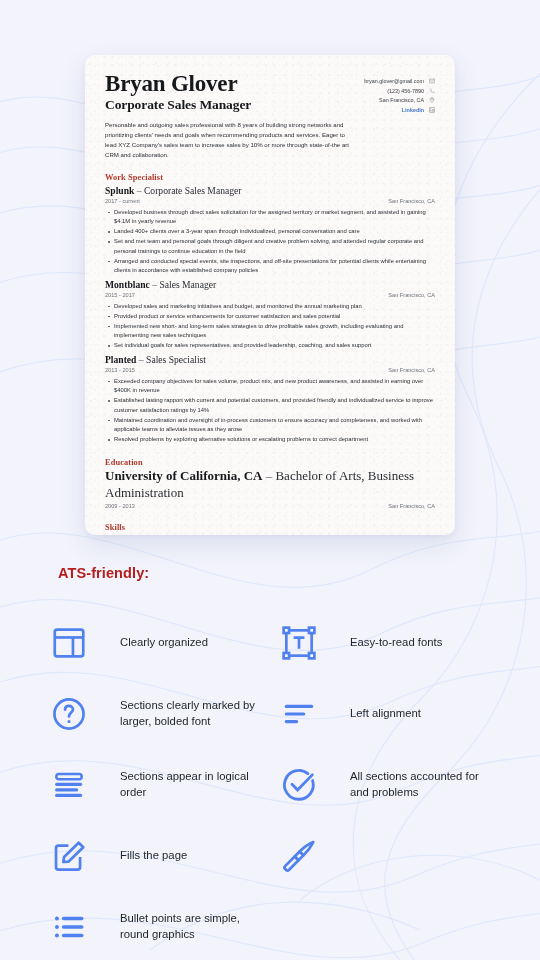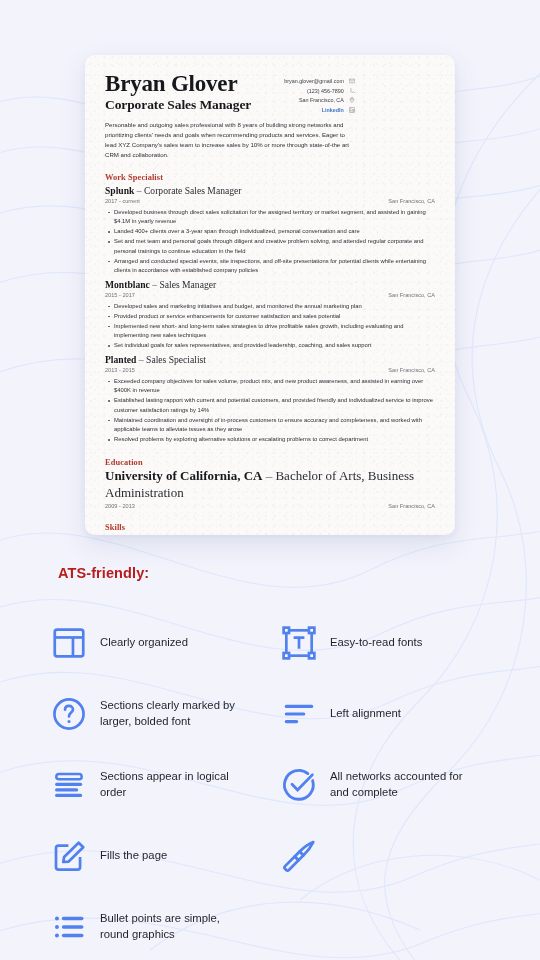--- a/index.html
+++ b/index.html
@@ -40,21 +40,21 @@
       radial-gradient(circle at 31% 84%, rgba(0,0,0,.02) 0 1px, transparent 1px),
       linear-gradient(#fbfaf9, #fbfaf9);
     background-size: 9px 9px, 13px 13px, 7px 7px, 11px 11px, 100% 100%;
     border-radius: 10px;
     box-shadow: 0 10px 26px rgba(80,95,160,.13), 0 2px 6px rgba(80,95,160,.07);
     padding: 17px 20px 0 20px;
     z-index: 2;
     overflow: hidden;
   }
 
-  .resume-head { display: flex; align-items: flex-start; gap: 33px; }
+  .resume-head { display: flex; justify-content: space-between; align-items: flex-start; gap: 33px; }
 
   .name {
     font-family: "Liberation Serif", serif;
     font-weight: bold;
     font-size: 23px;
     line-height: 1.06;
     color: #16181c;
     letter-spacing: -0.2px;
   }
   .job-title {
@@ -180,21 +180,21 @@
   }
   .ats-grid {
     display: grid;
     grid-template-columns: 1fr 1fr;
     column-gap: 0px;
     row-gap: 0px;
   }
   .ats-item {
     display: flex;
     align-items: center;
-    gap: 12px;
+    gap: 32px;
     height: 71px;
     padding-left: 10px;
   }
   .ats-ico {
     width: 38px;
     height: 38px;
     flex: none;
     display: block;
     color: #5081ef;
   }
@@ -400,21 +400,21 @@
           <path d="M4.2,18.6 H19.3" stroke-width="2"></path>
         </svg>
       <div class="ats-label">Sections appear in logical order</div>
     </div>
 
     <div class="ats-item">
       <svg class="ats-ico" viewBox="0 0 24 24" fill="none" stroke="currentColor" stroke-width="1.8" stroke-linecap="round">
           <path d="M20.6,9.2 A9.1,9.1 0 1 1 17.6,4.8"></path>
           <path d="M7.6,11.6 L11.1,15.2 L20.4,5.6"></path>
         </svg>
-      <div class="ats-label">All networks accounted for and complete</div>
+      <div class="ats-label">All sections accounted for and problems</div>
     </div>
 
 
     <div class="ats-item">
       <svg class="ats-ico" viewBox="0 0 24 24" fill="none" stroke="currentColor" stroke-width="1.7" stroke-linejoin="round">
           <path d="M19,12.6 V19 A1.6,1.6 0 0 1 17.4,20.6 H5.4 A1.6,1.6 0 0 1 3.8,19 V7 A1.6,1.6 0 0 1 5.4,5.4 H11.6"></path>
           <path d="M8.4,15.8 L8.9,12.6 L18.1,3.6 L21,6.5 L11.8,15.5 Z"></path>
         </svg>
       <div class="ats-label">Fills the page</div>
     </div>

